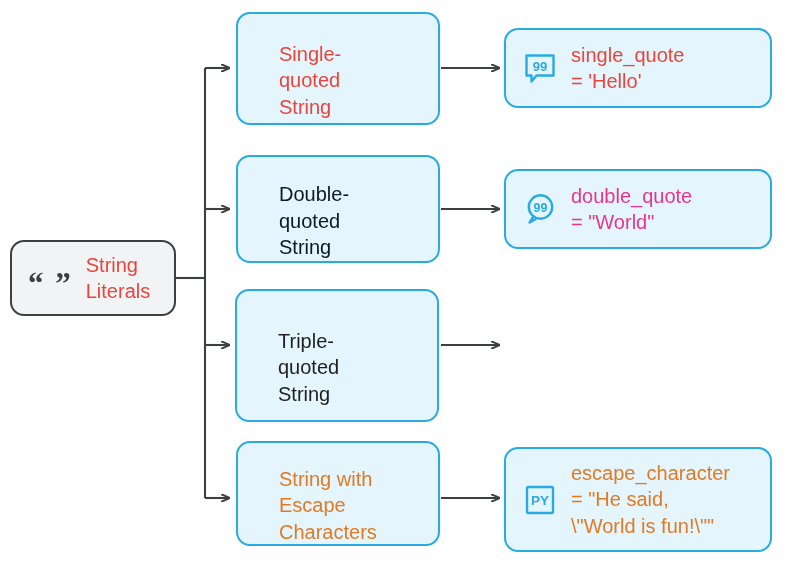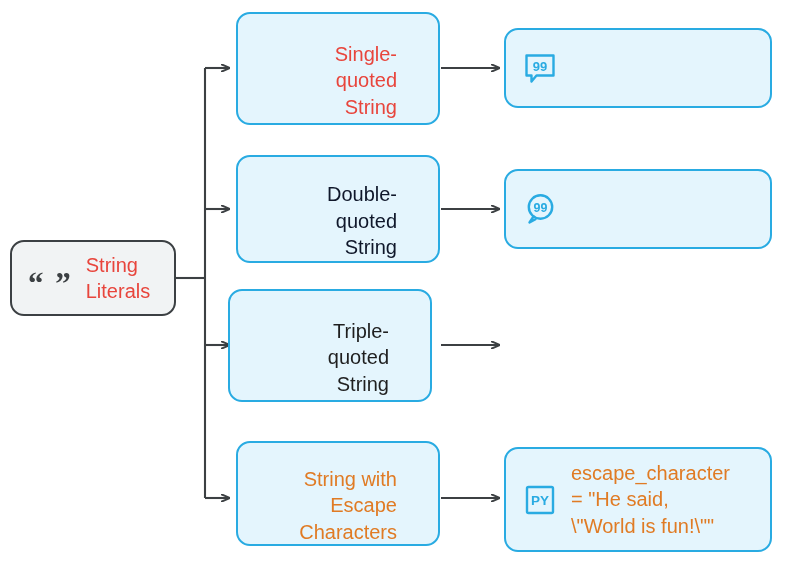--- a/index.html
+++ b/index.html
@@ -74,21 +74,21 @@
     border: 2.5px solid #29abe2;
     border-radius: 14px;
     display: flex;
     align-items: center;
     justify-content: center;
   }
   .cat-label {
     font-size: 20px;
     line-height: 1.33;
     white-space: pre-line;
-    text-align: right;
+    text-align: left;
     width: 118px;
     margin-top: 24px;
   }
 
   
   .det-node {
     position: absolute;
     box-sizing: border-box;
     background: #e4f5fd;
     border: 2.5px solid #29abe2;
@@ -158,49 +158,53 @@
 quoted
 String</span>
   </div>
 
   <div class="cat-node" style="left:236px; top:155px; height:108px;">
     <span class="cat-label c-purple">Double-
 quoted
 String</span>
   </div>
 
-  <div class="cat-node" style="left:228px; top:289px; height:113px;">
+  <div class="cat-node" style="left:235px; top:289px; height:133px;">
     <span class="cat-label c-black">Triple-
 quoted
 String</span>
   </div>
 
   <div class="cat-node" style="left:236px; top:441px; height:105px;">
     <span class="cat-label c-orange">String with
 Escape
 Characters</span>
   </div>
 
   <div class="det-node" style="left:504px; top:28px; width:268px; height:80px;">
     <span class="det-icon">
       <svg width="36" height="36" viewBox="0 0 36 36">
         <path d="M4.5,5.5 H31.5 V25.5 H14.5 L9.5,31.5 V25.5 H4.5 Z" fill="none" stroke="#29abe2" stroke-width="2.4" stroke-linejoin="round" stroke-linecap="round"></path>
         <text x="18" y="20.5" text-anchor="middle" font-family="Liberation Sans, sans-serif" font-size="13" font-weight="bold" fill="#29abe2">99</text>
       </svg>
     </span>
+    <span class="det-label c-red">single_quote
+= 'Hello'</span>
   </div>
 
   <div class="det-node" style="left:504px; top:169px; width:268px; height:80px;">
     <span class="det-icon">
       <svg width="36" height="36" viewBox="0 0 36 36">
         <circle cx="18.5" cy="16" r="11.7" fill="none" stroke="#29abe2" stroke-width="2.4"></circle>
         <path d="M11.5,25.5 L7.5,31.5 L13.5,28.2" fill="none" stroke="#29abe2" stroke-width="2.4" stroke-linejoin="round" stroke-linecap="round"></path>
         <text x="18.5" y="20.5" text-anchor="middle" font-family="Liberation Sans, sans-serif" font-size="12.5" font-weight="bold" fill="#29abe2">99</text>
       </svg>
     </span>
+    <span class="det-label c-pink">double_quote
+= "World"</span>
   </div>
 
 
   <div class="det-node" style="left:504px; top:447px; width:268px; height:105px;">
     <span class="det-icon">
       <svg width="36" height="36" viewBox="0 0 36 36">
         <rect x="5" y="5" width="26" height="26" rx="1.5" fill="none" stroke="#29abe2" stroke-width="2.4"></rect>
         <text x="18" y="23" text-anchor="middle" font-family="Liberation Sans, sans-serif" font-size="13.5" font-weight="bold" fill="#29abe2">PY</text>
       </svg>
     </span>

